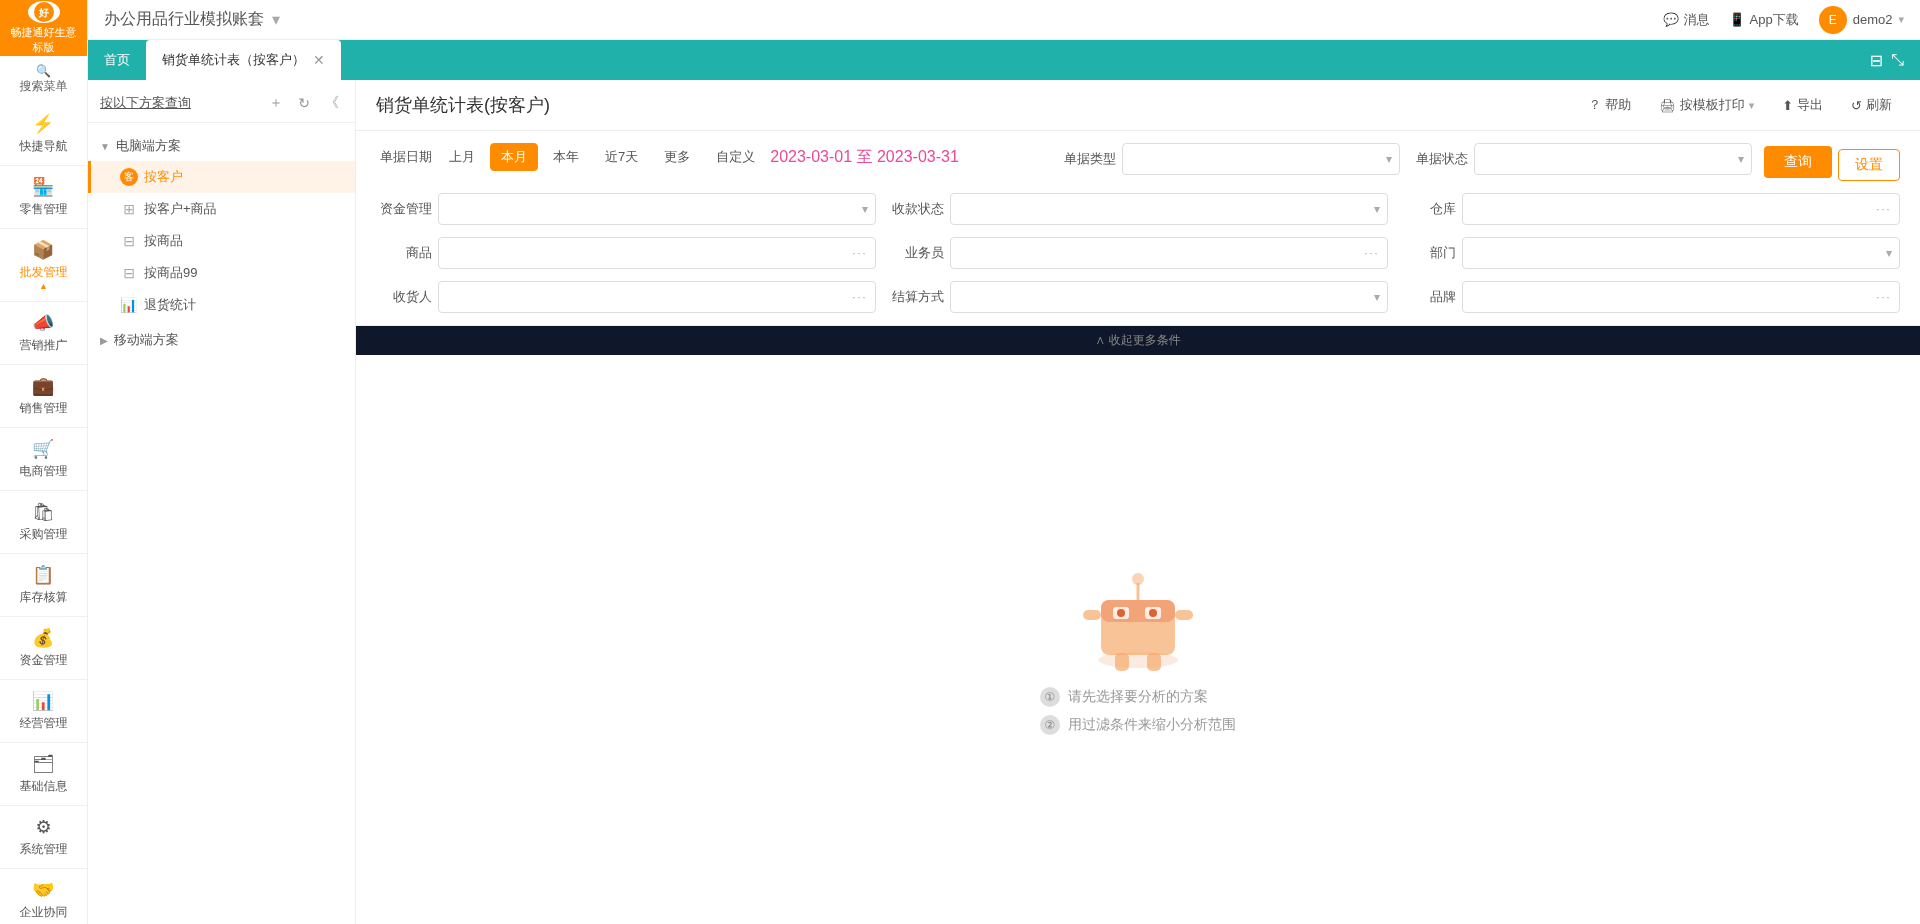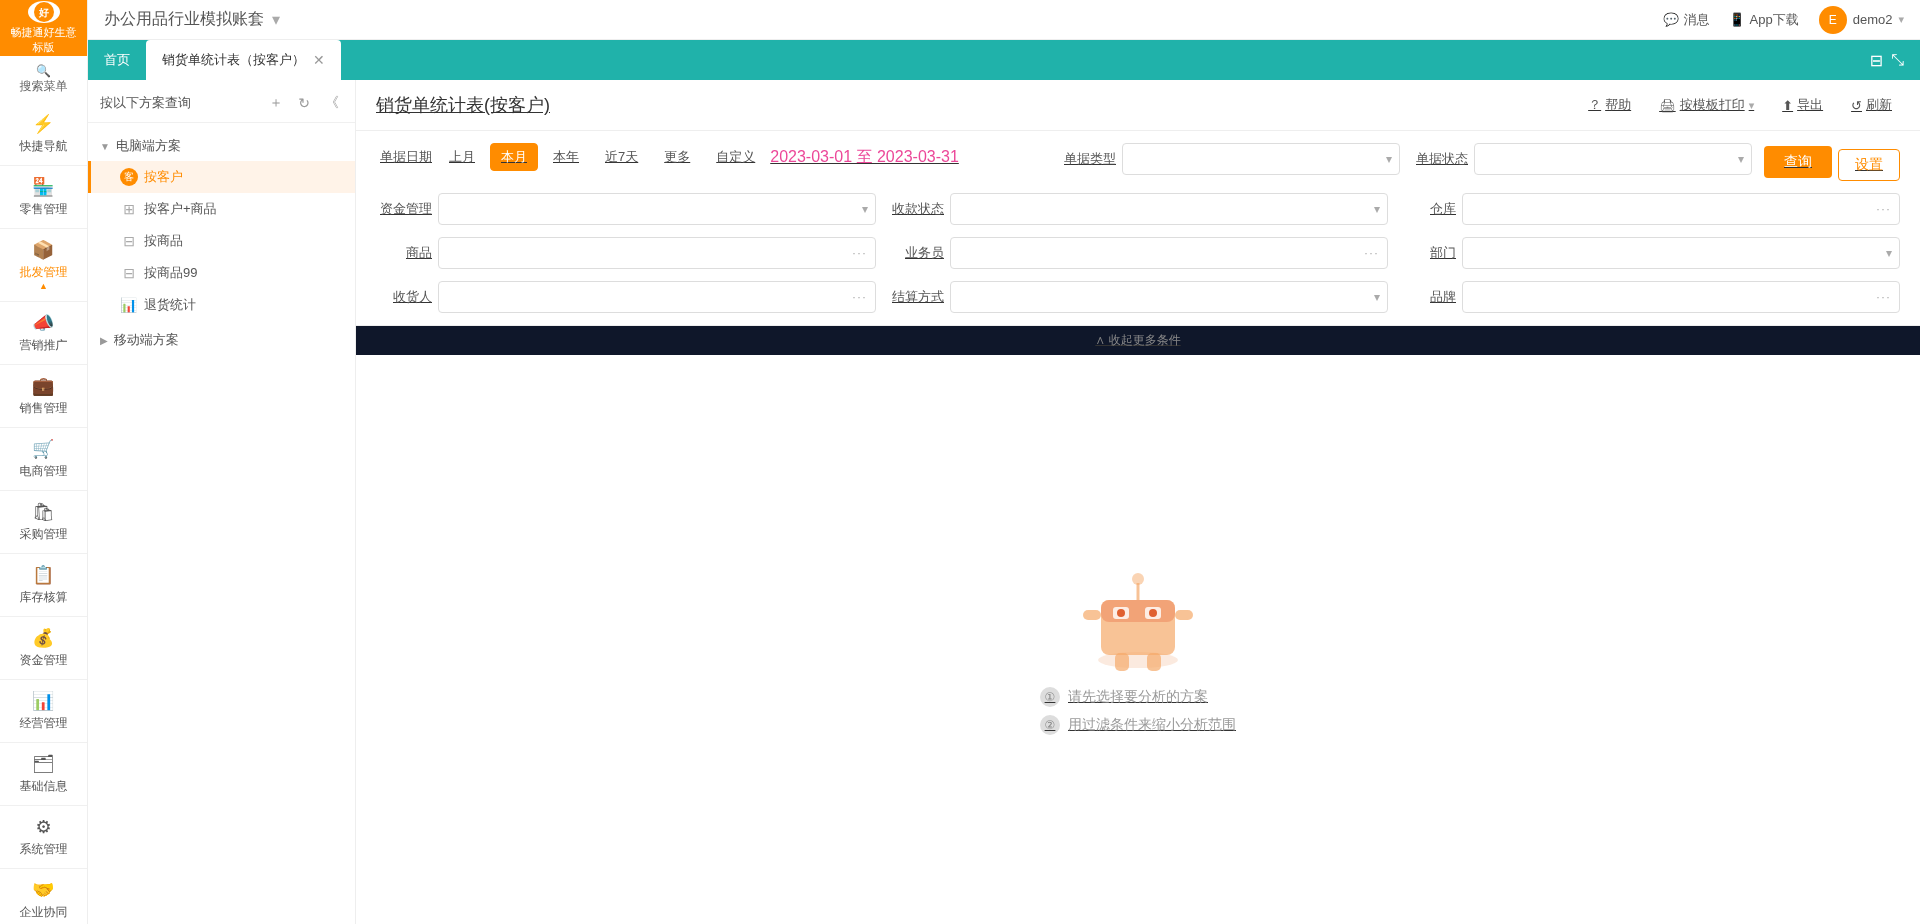--- a/index.html
+++ b/index.html
@@ -180,20 +180,21 @@
       display: flex;
       align-items: center;
       justify-content: space-between;
       padding: 12px 12px 8px;
       font-size: 13px;
       color: #555;
       border-bottom: 1px solid #f0f0f0;
     }
     .left-panel-header .title {
       font-weight: 500;
+      text-decoration: underline;
     }
     .left-panel-header .actions {
       display: flex;
       gap: 6px;
       align-items: center;
     }
     .action-btn {
       width: 22px;
       height: 22px;
       border-radius: 50%;
@@ -264,21 +265,20 @@
       font-size: 14px;
     }
 
     
     .right-content {
       flex: 1;
       display: flex;
       flex-direction: column;
       overflow: hidden;
       background: #f7f7f7;
-      text-decoration: underline;
     }
 
     
     .page-header {
       background: #fff;
       padding: 12px 20px 0;
       border-bottom: 1px solid #eee;
       flex-shrink: 0;
     }
     .page-header-top {

